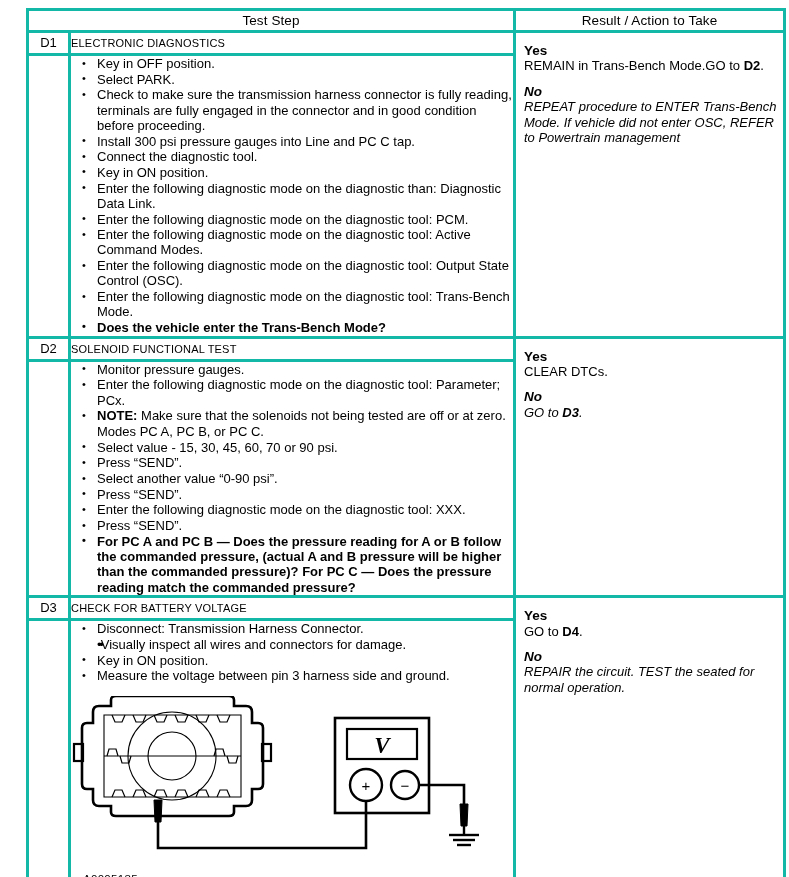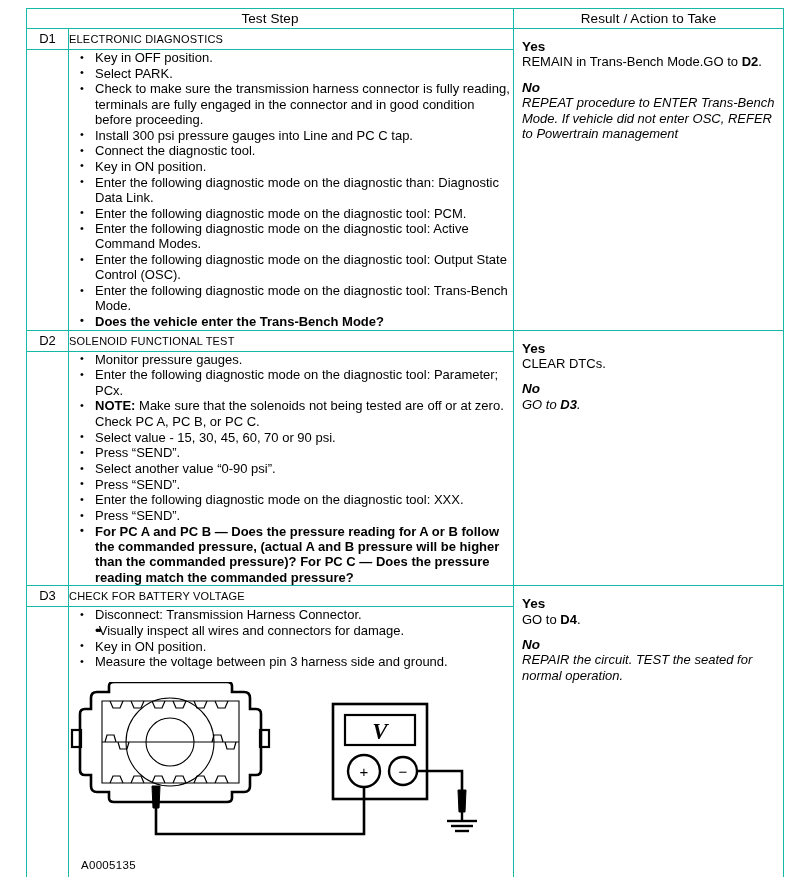--- a/index.html
+++ b/index.html
@@ -25,21 +25,21 @@
   
   .dtable {
     position: absolute;
     left: 26px;
     top: 8px;
     width: 757px;
     border-collapse: collapse;
     table-layout: fixed;
   }
   .dtable td, .dtable th {
-    border: 1px solid #14b8a6;
+    border: 3px solid #14b8a6;
     padding: 0;
     vertical-align: top;
     font-weight: normal;
   }
 
   
   col.c-id     { width: 42px; }
   col.c-step   { width: 445px; }
   col.c-result { width: 270px; }
 
@@ -209,21 +209,21 @@
         </td>
       </tr>
 
       <tr>
         <td class="body-id"></td>
         <td class="body-step">
           <ul class="steps">
             <li class="bul">Monitor pressure gauges.</li>
             <li class="bul">Enter the following diagnostic mode on the diagnostic tool: Parameter; PCx.</li>
             <li class="bul"><b>NOTE:</b><span> Make sure that the solenoids not being tested are off or at zero.</span></li>
-            <li class="nobul">Check PC A, PC B, or PC C.</li>
+            <li class="nobul">Modes PC A, PC B, or PC C.</li>
             <li class="bul">Select value - 15, 30, 45, 60, 70 or 90 psi.</li>
             <li class="bul">Press “SEND”.</li>
             <li class="bul">Select another value “0-90 psi”.</li>
             <li class="bul">Press “SEND”.</li>
             <li class="bul">Enter the following diagnostic mode on the diagnostic tool: XXX.</li>
             <li class="bul">Press “SEND”.</li>
             <li class="bul bold-line">For PC A and PC B — Does the pressure reading for A or B follow the commanded pressure, (actual A and B pressure will be higher than the commanded pressure)? For PC C — Does the pressure reading match the commanded pressure?</li>
           </ul>
         </td>
       </tr>

